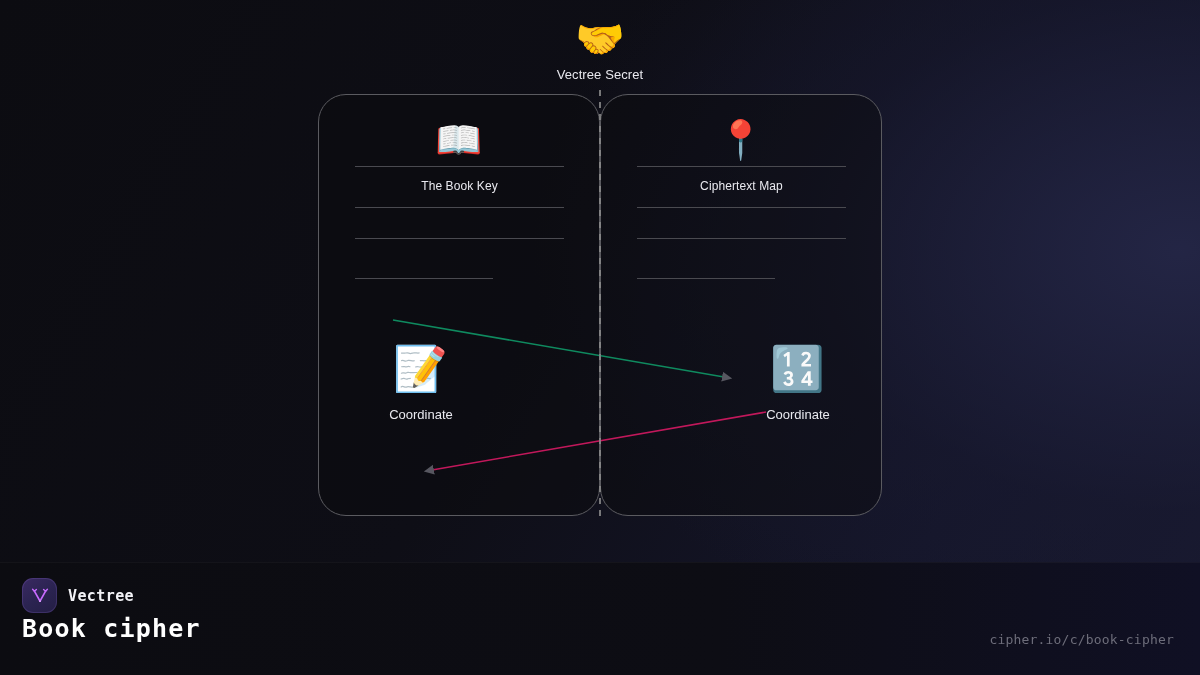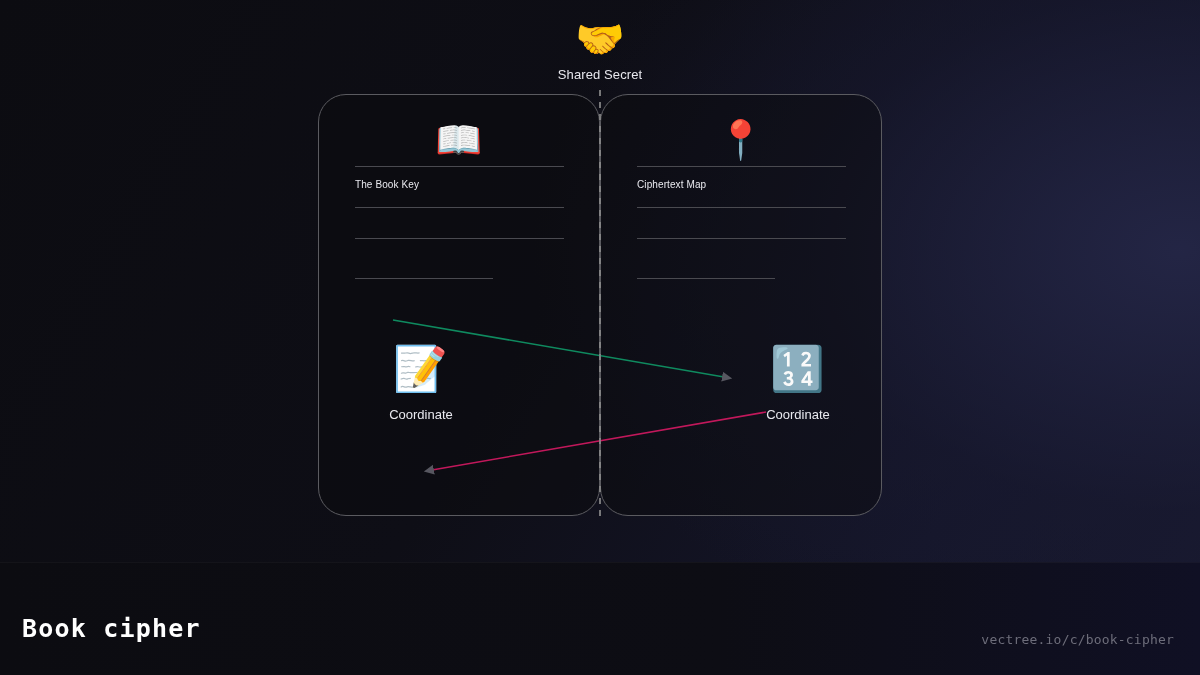--- a/index.html
+++ b/index.html
@@ -103,21 +103,22 @@
   }
   .note .rule.r1 { top: 0px; }
   .note .rule.r2 { top: 41px; }
   .note .rule.r3 { top: 72px; }
   .note .rule.r4 { top: 112px; width: 66%; }
   .note .note-title {
     position: absolute;
     top: 13px;
     left: 0;
     width: 100%;
-    font-size: 10px;
+    text-align: center;
+    font-size: 12px;
     color: #e9e9ef;
     letter-spacing: 0.1px;
   }
 
   
   .node {
     position: absolute;
     width: 120px;
     text-align: center;
   }
@@ -203,21 +204,21 @@
     letter-spacing: 0.2px;
   }
 </style>
 </head>
 <body>
 
 <div id="stage">
 
   <div class="shared-secret">
     <span class="emoji">🤝</span>
-    <span class="caption">Shared Secret</span>
+    <span class="caption">Vectree Secret</span>
   </div>
 
   <div class="divider"></div>
 
   <div class="panel panel-left">
     <div class="note">
       <span class="note-emoji">📖</span>
       <div class="rules">
         <div class="rule r1"></div>
         <div class="rule r2"></div>
@@ -258,17 +259,27 @@
     <span class="node-emoji">📝</span>
     <span class="node-caption">Coordinate</span>
   </div>
 
   <div class="node node-ciphertext">
     <span class="node-emoji">🔢</span>
     <span class="node-caption">Coordinate</span>
   </div>
 
   <div class="footer">
+    <div class="brand">
+      <span class="brand-logo">
+        <svg width="22" height="22" viewBox="0 0 22 22" aria-hidden="true">
+          <path d="M5.4 6.2 L11 16.2 L16.6 6.2" fill="none" stroke="#c86bff" stroke-width="1.7" stroke-linecap="round" stroke-linejoin="round"></path>
+          <path d="M5.4 6.2 L3.6 4.2 M5.4 6.2 L7.4 4.4 M16.6 6.2 L14.6 4.4 M16.6 6.2 L18.4 4.2" fill="none" stroke="#c86bff" stroke-width="1.4" stroke-linecap="round"></path>
+          <circle cx="11" cy="16.2" r="0.9" fill="#e0a5ff"></circle>
+        </svg>
+      </span>
+      <span class="brand-name">Vectree</span>
+    </div>
     <div class="page-title">Book cipher</div>
-    <div class="footer-url">vectree.io/c/book-cipher</div>
+    <div class="footer-url">cipher.io/c/book-cipher</div>
   </div>
 
 </div>
 
 </body></html>

